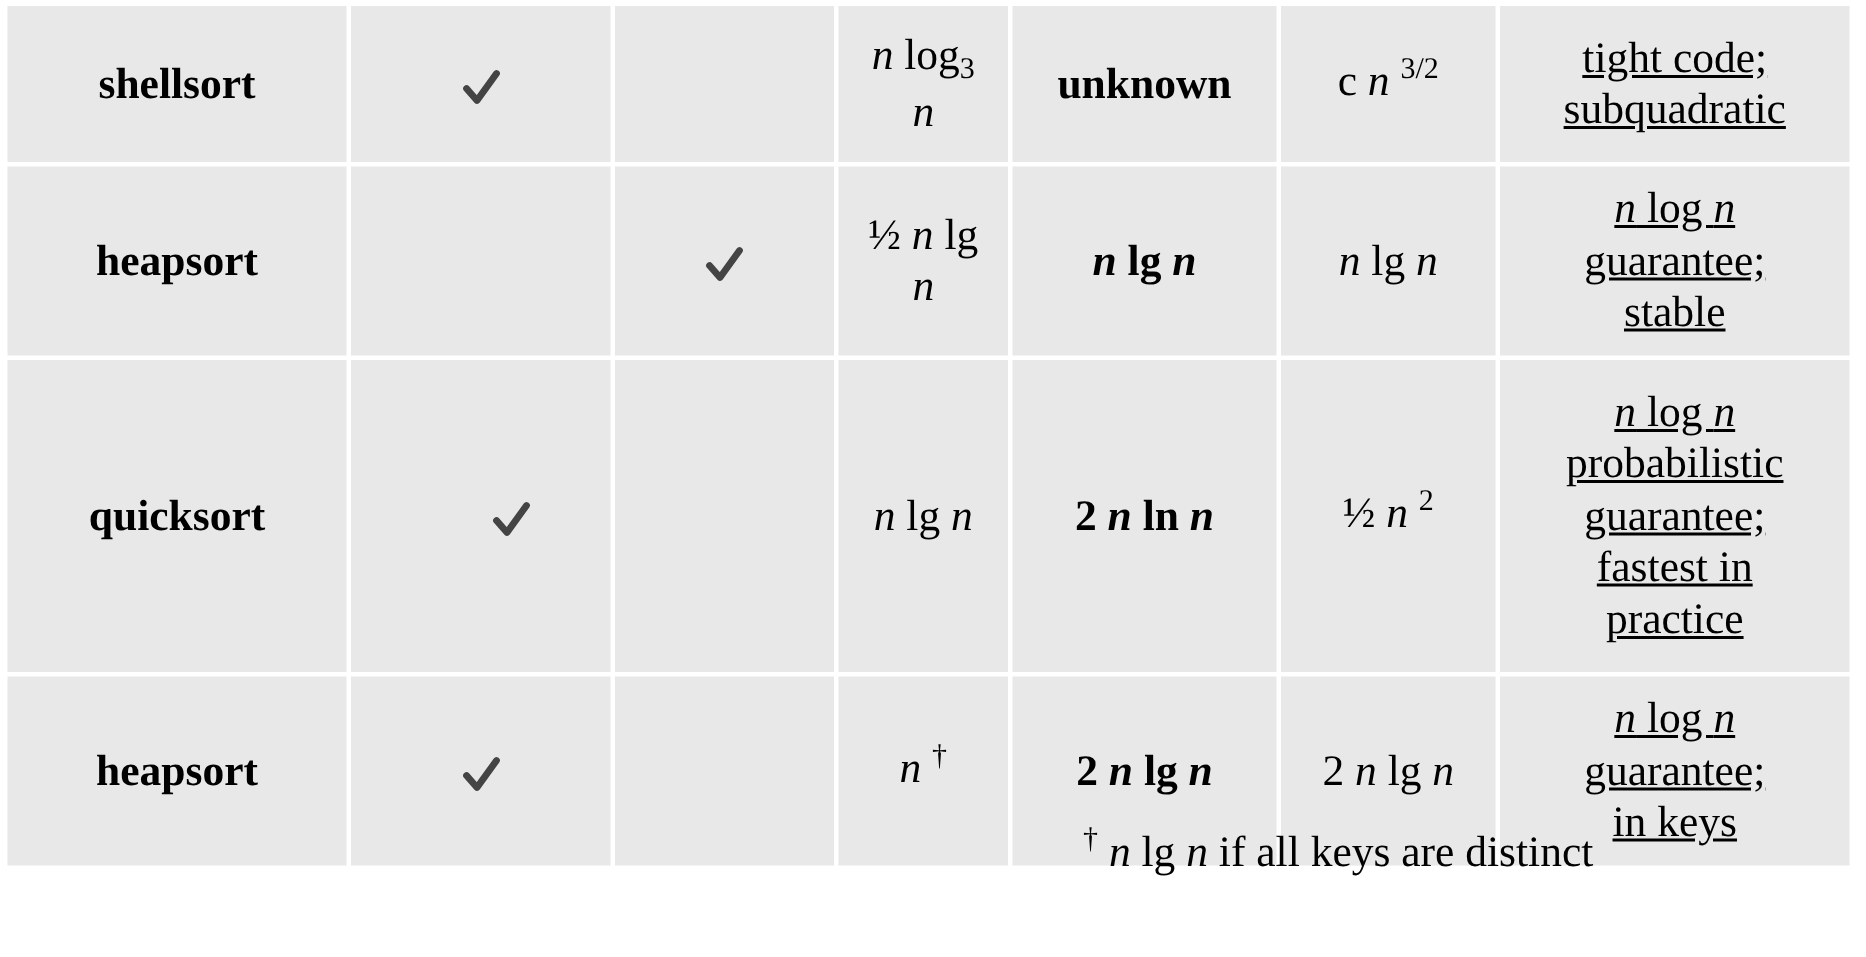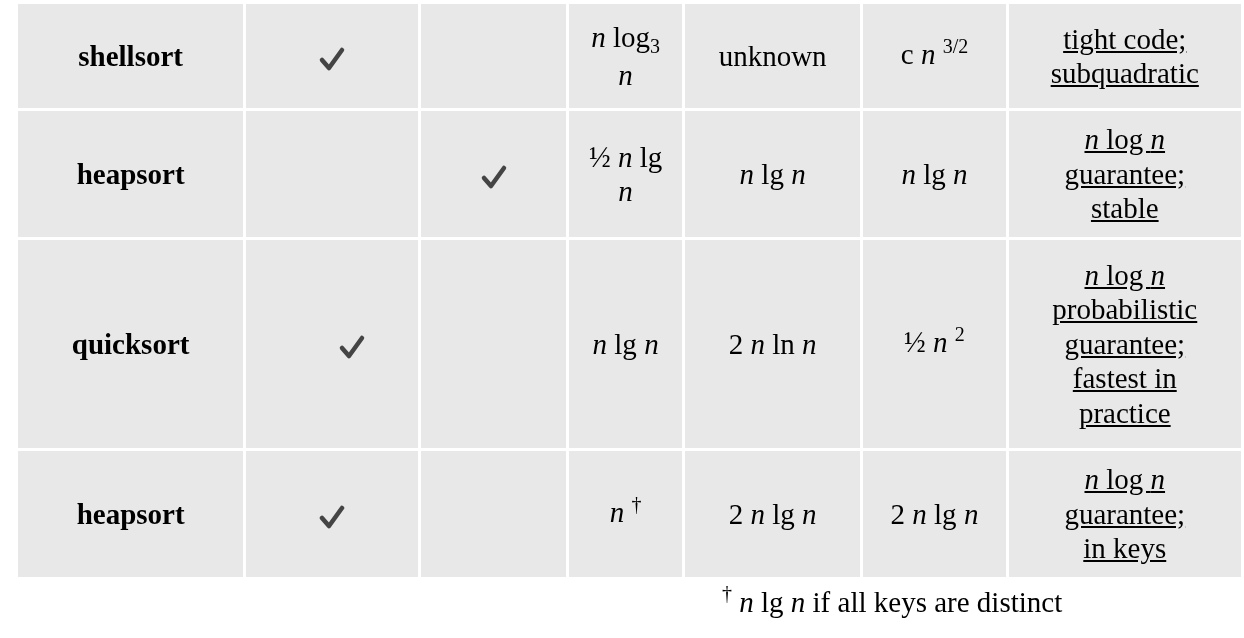--- a/index.html
+++ b/index.html
@@ -1,34 +1,34 @@
 <!DOCTYPE html>
 <html><head>
 <meta charset="utf-8">
 <style>
   html, body { margin: 0; padding: 0; background: #ffffff; }
   body { width: 1244px; height: 638px; position: relative; overflow: hidden;
          font-family: "Liberation Serif", "DejaVu Serif", serif; color: #000; }
-  table.sorts { position: absolute; left: 15px; top: 1px; border-collapse: separate;
+  table.sorts { position: absolute; left: 2px; top: 1px; border-collapse: separate;
                 border-spacing: 3px; table-layout: fixed; }
   table.sorts td { background: #e8e8e8; text-align: center; vertical-align: middle;
                    font-size: 29px; line-height: 34.5px; padding: 0 6px; }
   td.name { font-weight: bold; }
   .c1 { width: 214px; } .c2 { width: 161px; } .c3 { width: 134px; }
-  .c4 { width: 101px; } .c5 { width: 164px; } .c6 { width: 131px; } .c7 { width: 221px; text-decoration: underline; }
+  .c4 { width: 101px; } .c5 { width: 164px; font-weight: bold; } .c6 { width: 131px; } .c7 { width: 221px; text-decoration: underline; }
   tr.r1 td { height: 104px; } tr.r2 td { height: 126px; }
   tr.r3 td { height: 208px; } tr.r4 td { height: 126px; }
   .check { display: inline-block; width: 28px; height: 28px; vertical-align: middle; }
   .check svg { width: 28px; height: 28px; display: block; }
   .link { color: #0000ee; text-decoration: underline; display: inline-block; width: 10px;
           margin-right: 30px; vertical-align: -4px; }
   i { font-style: italic; }
   sup { font-size: 20px; vertical-align: 0; position: relative; top: -11px; }
   sub { font-size: 20px; vertical-align: 0; position: relative; top: 6px; }
-  .footnote { position: absolute; left: 722px; top: 586px; font-size: 29px; white-space: nowrap; }
+  .footnote { position: absolute; left: 722px; top: 552px; font-size: 29px; white-space: nowrap; }
   .footnote sup { top: -12px; }
 </style>
 </head>
 <body>
 
 <table class="sorts">
   <colgroup>
     <col class="c1">
       <col class="c2">
       <col class="c3">

